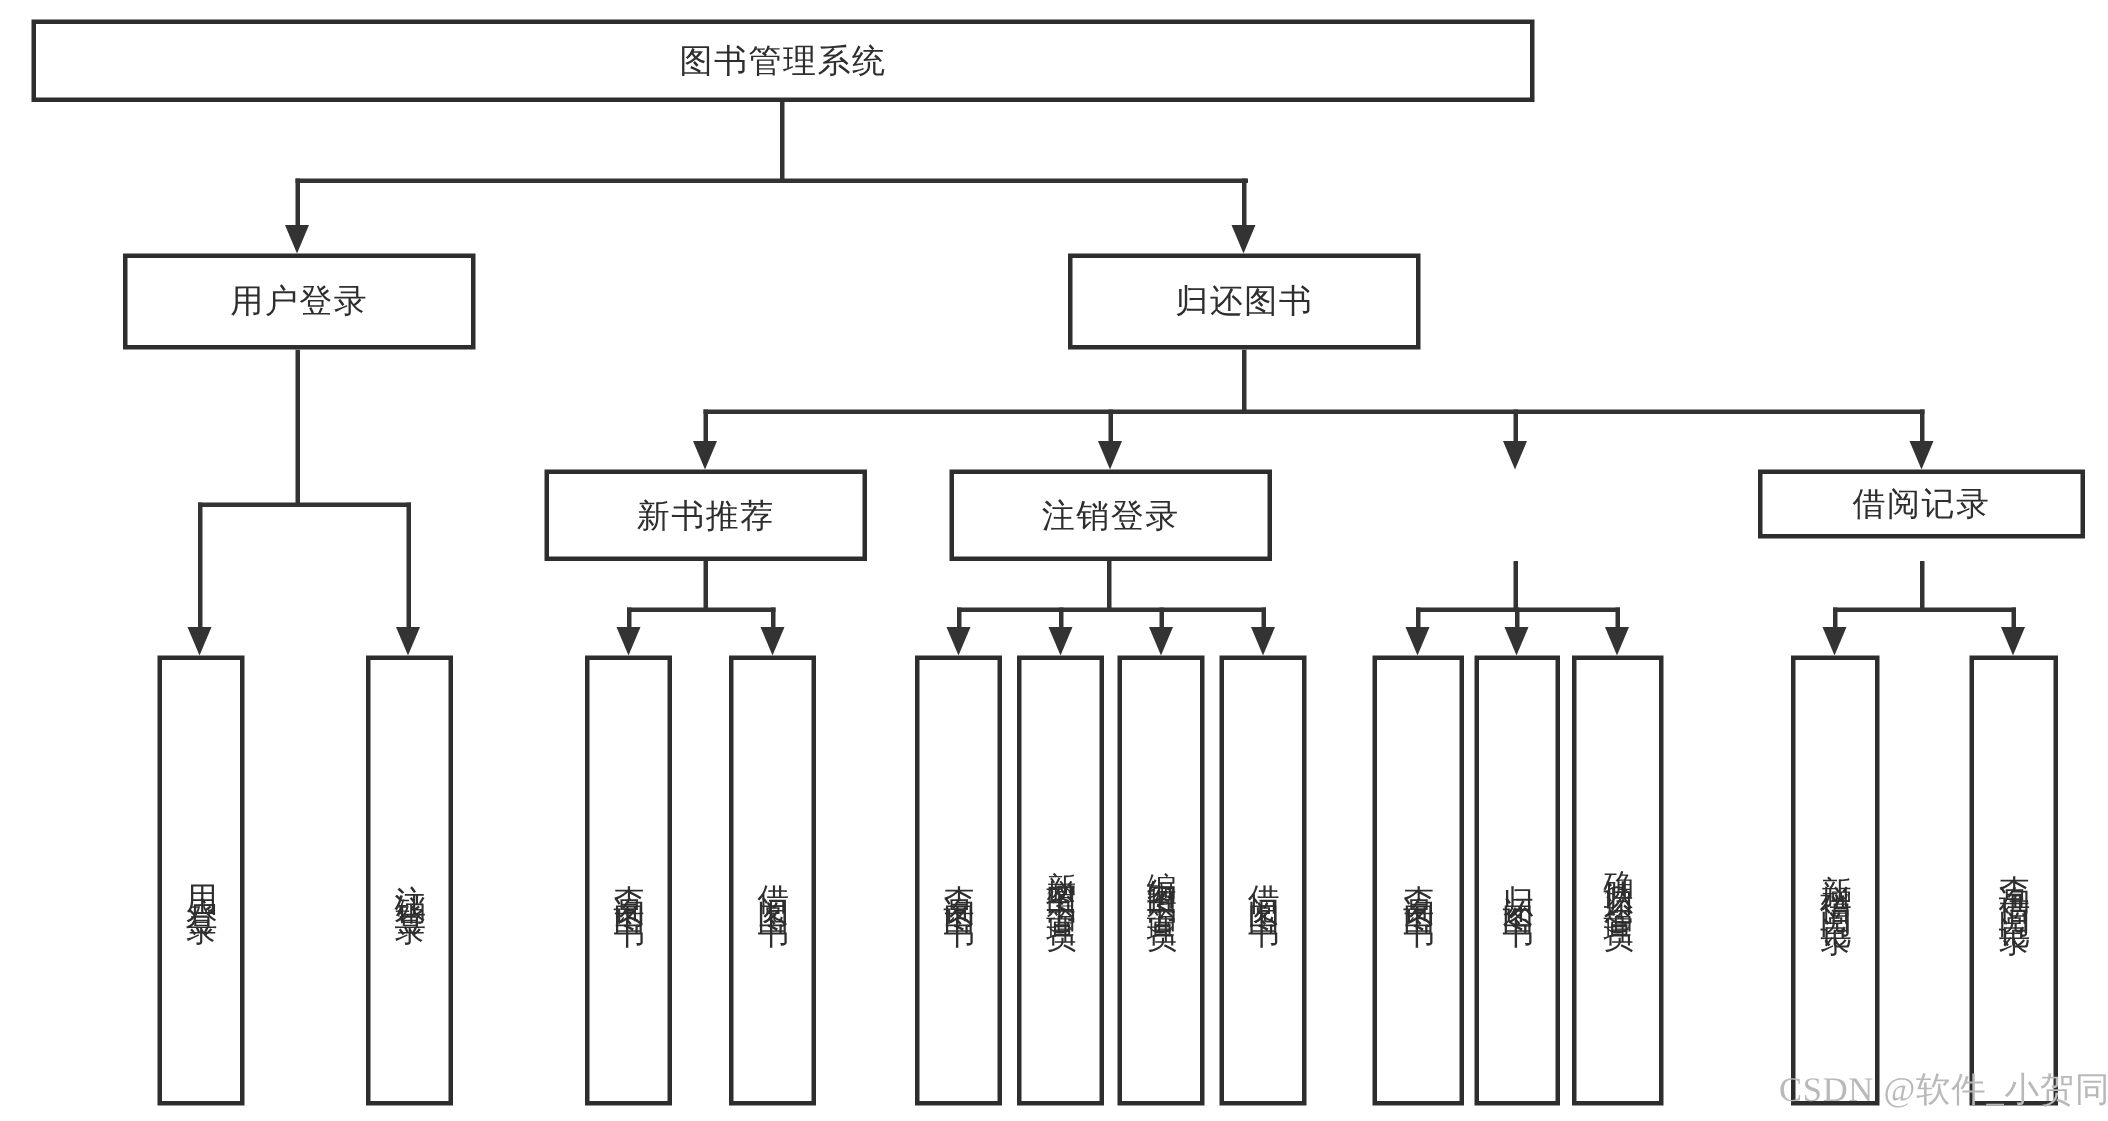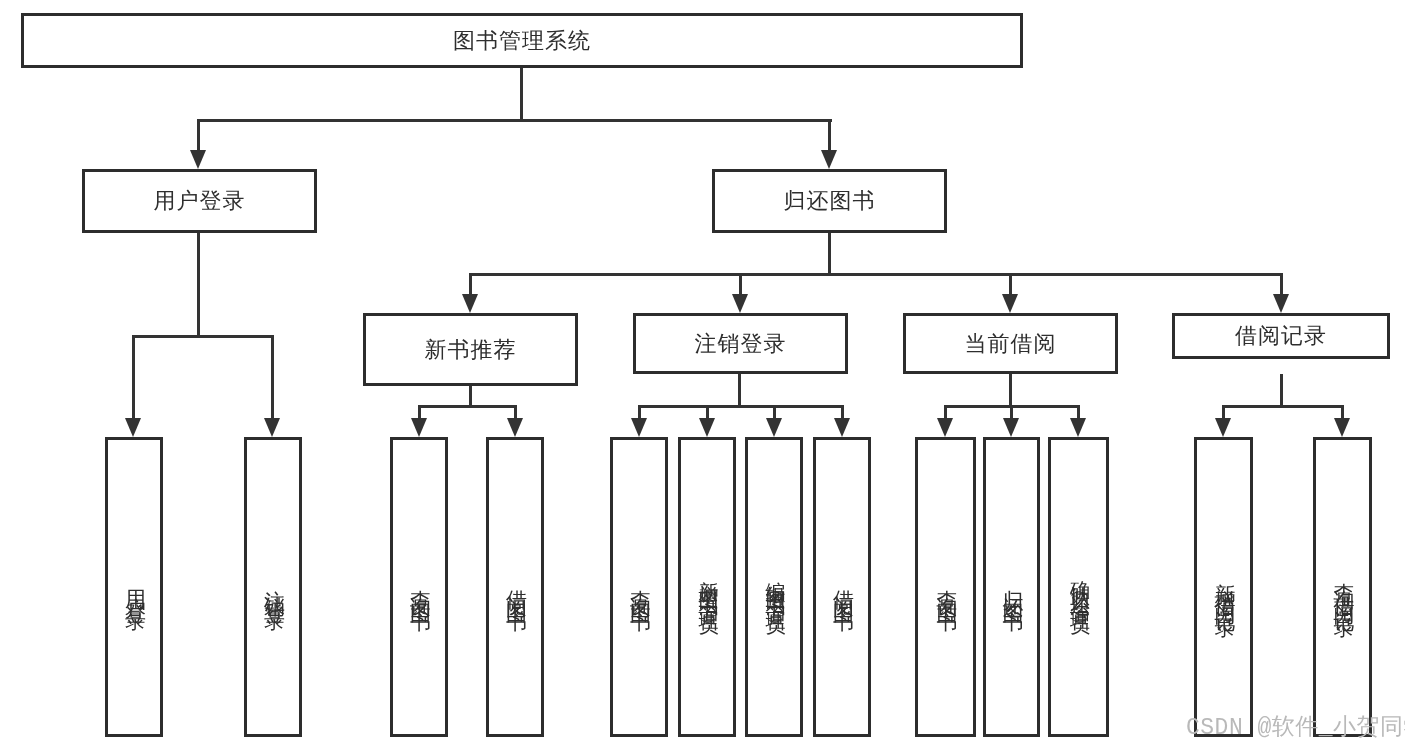--- a/index.html
+++ b/index.html
@@ -1,18 +1,18 @@
 <!DOCTYPE html>
 <html><head>
 <meta charset="utf-8">
 <style>
   html,body{margin:0;padding:0;background:#ffffff;}
   #canvas{
     position:relative;width:1405px;height:747px;background:#ffffff;
-    font-family:Liberation Mono, monospace;overflow:hidden;
+    font-family:Liberation Serif, serif;overflow:hidden;
   }
   .box{
     position:absolute;background:#ffffff;border:3px solid #2d2d2d;
     box-sizing:border-box;display:flex;align-items:center;justify-content:center;
     color:#2e2e2e;z-index:2;
   }
   .h-label{font-size:22px;letter-spacing:1px;white-space:nowrap;}
   .v-label{
     writing-mode:vertical-rl;text-orientation:mixed;
     font-size:21px;letter-spacing:7px;line-height:1;white-space:nowrap;
@@ -63,28 +63,25 @@
   <div class="hl" style="left:469px;top:273px;width:814px;"></div>
   <div class="vl" style="left:469px;top:273px;height:25px;"></div>
   <div class="arr" style="left:462px;top:294px;"></div>
   <div class="vl" style="left:739px;top:273px;height:25px;"></div>
   <div class="arr" style="left:732px;top:294px;"></div>
   <div class="vl" style="left:1009px;top:273px;height:25px;"></div>
   <div class="arr" style="left:1002px;top:294px;"></div>
   <div class="vl" style="left:1280px;top:273px;height:25px;"></div>
   <div class="arr" style="left:1273px;top:294px;"></div>
 
-  <div class="box" style="left:363px;top:313px;width:215px;height:73px;">
+  <div class="box" style="left:363px;top:313px;width:215px;height:61px;">
     <span class="h-label">新书推荐</span>
   </div>
   <div class="box" style="left:633px;top:313px;width:215px;height:61px;">
     <span class="h-label">注销登录</span>
-  </div>
-  <div class="box" style="left:903px;top:313px;width:215px;height:61px;">
-    <span class="h-label">当前借阅</span>
   </div>
   <div class="box" style="left:1172px;top:313px;width:218px;height:46px;">
     <span class="h-label">借阅记录</span>
   </div>
 
   <div class="vl" style="left:469px;top:374px;height:34px;"></div>
   <div class="hl" style="left:418px;top:405px;width:99px;"></div>
   <div class="vl" style="left:418px;top:405px;height:16px;"></div>
   <div class="arr" style="left:411px;top:418px;"></div>
   <div class="vl" style="left:514px;top:405px;height:16px;"></div>

